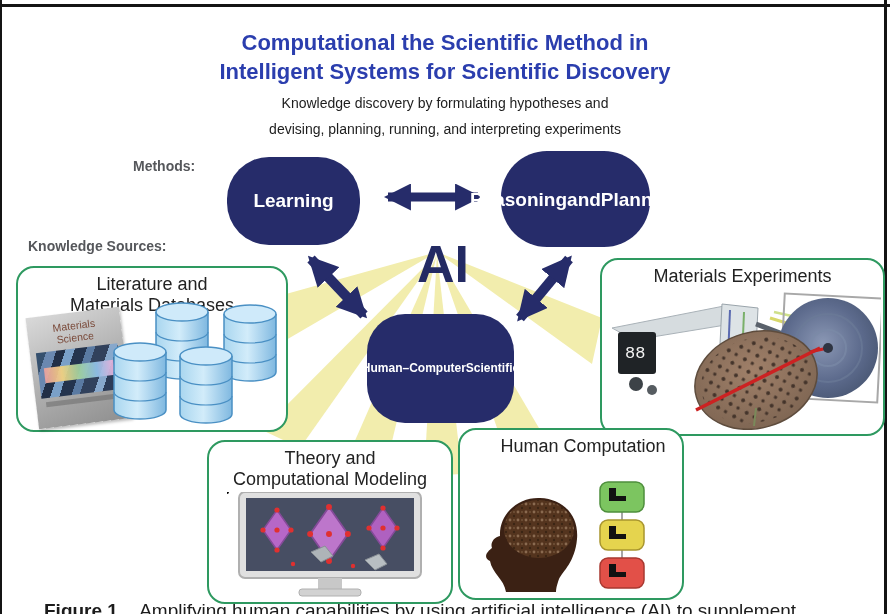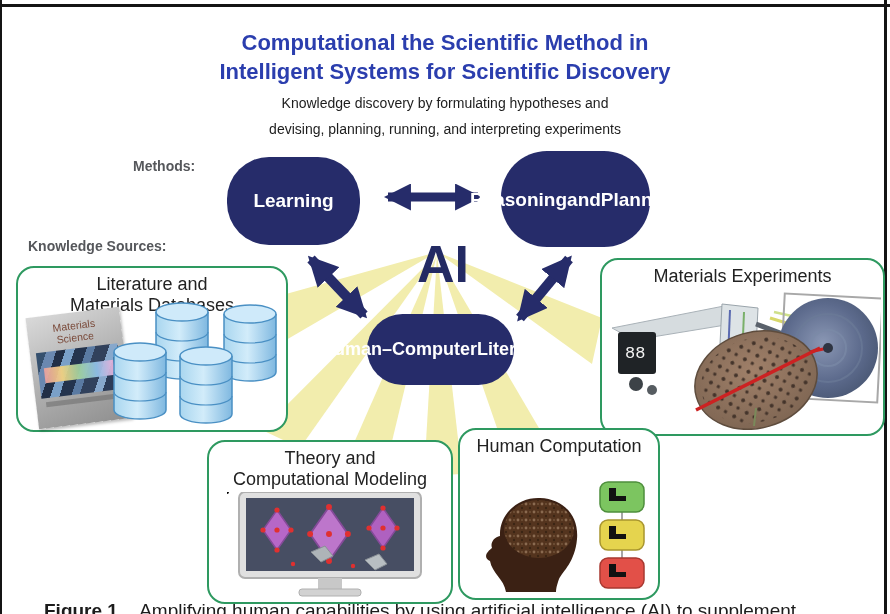--- a/index.html
+++ b/index.html
@@ -21,31 +21,31 @@
   #methods-label{left:133px;top:158px;}
   #ksources-label{left:28px;top:238px;}
 
   #diagram-svg{position:absolute;left:0;top:0;z-index:1;}
 
   .node{position:absolute;z-index:3;background:#262c6a;color:#ffffff;
     display:flex;flex-direction:row;align-items:center;justify-content:center;
     font-weight:bold;text-align:center;}
   #node-learning{left:227px;top:157px;width:133px;height:88px;border-radius:42px;font-size:19px;}
   #node-reasoning{left:501px;top:151px;width:149px;height:96px;border-radius:46px;font-size:19px;line-height:21px;}
-  #node-hci{left:367px;top:314px;width:147px;height:71px;border-radius:38px;font-size:18px;line-height:21px;}
+  #node-hci{left:367px;top:314px;width:147px;height:109px;border-radius:38px;font-size:12px;line-height:21px;}
 
   #ai-label{position:absolute;left:398px;top:234px;width:90px;text-align:center;z-index:2;
     color:#232a63;font-weight:bold;font-size:52px;}
 
   .gbox{position:absolute;z-index:4;background:#ffffff;border:2.5px solid #2e9960;border-radius:18px;}
   .gbox-title{width:100%;text-align:center;color:#222222;font-size:18px;line-height:21px;padding-top:6px;}
   #box-literature{left:16px;top:258px;width:268px;height:162px;margin-top:8px;}
   #box-materials{left:600px;top:258px;width:281px;height:174px;}
   #box-theory{left:207px;top:440px;width:242px;height:160px;}
-  #box-human{left:458px;top:428px;width:198px;height:168px;}
+  #box-human{left:458px;top:428px;width:198px;height:168px;padding-left:24px;}
 
   
   #book{position:absolute;left:14px;top:44px;width:94px;height:112px;
     transform:rotate(-7deg);background:linear-gradient(160deg,#d9d9d9 0%,#b5b5b5 45%,#8f8f8f 100%);
     box-shadow:1px 2px 3px rgba(0,0,0,.25);}
   .book-title-line{text-align:center;font-size:10.5px;color:#7a4a3a;line-height:12px;}
   #book .book-title-line:first-of-type{margin-top:7px;}
   #book-mosaic{margin:5px 6px 0 6px;height:46px;
     background:linear-gradient(115deg,#35506e 0 10%,#6a88b0 10% 20%,#222f46 20% 29%,#7aa0c8 29% 38%,#24344e 38% 50%,#5a7aa2 50% 58%,#31415c 58% 72%,#87a8cc 72% 80%,#2c3c58 80% 100%);
     position:relative;}
@@ -114,21 +114,21 @@
     <span>Learning</span>
   </div>
   <div id="node-reasoning" class="node">
     <span>Reasoning</span>
     <span>and</span>
     <span>Planning</span>
   </div>
   <div id="node-hci" class="node">
     <span>Human–</span>
     <span>Computer</span>
-    <span>Literature</span>
+    <span>Scientific</span>
   </div>
 
   <div id="box-literature" class="gbox">
     <div class="gbox-title">
       <div>Literature and</div>
       <div>Materials Databases</div>
     </div>
     <div id="book">
       <div class="book-title-line">Materials</div>
       <div class="book-title-line">Science</div>

